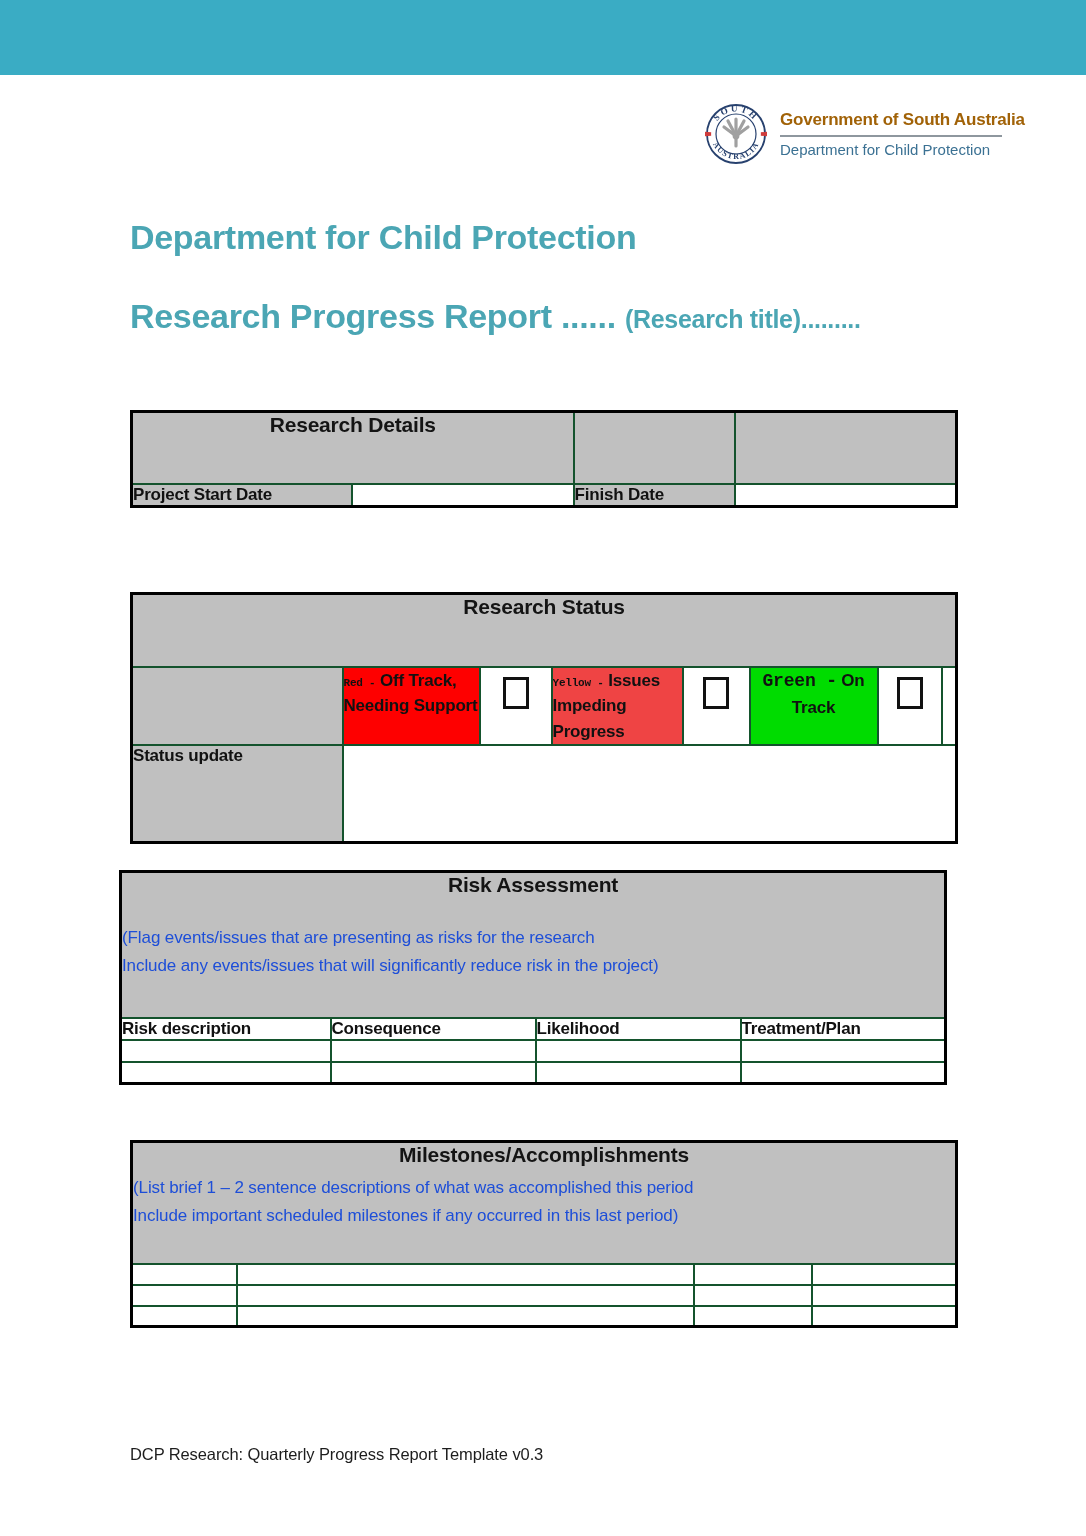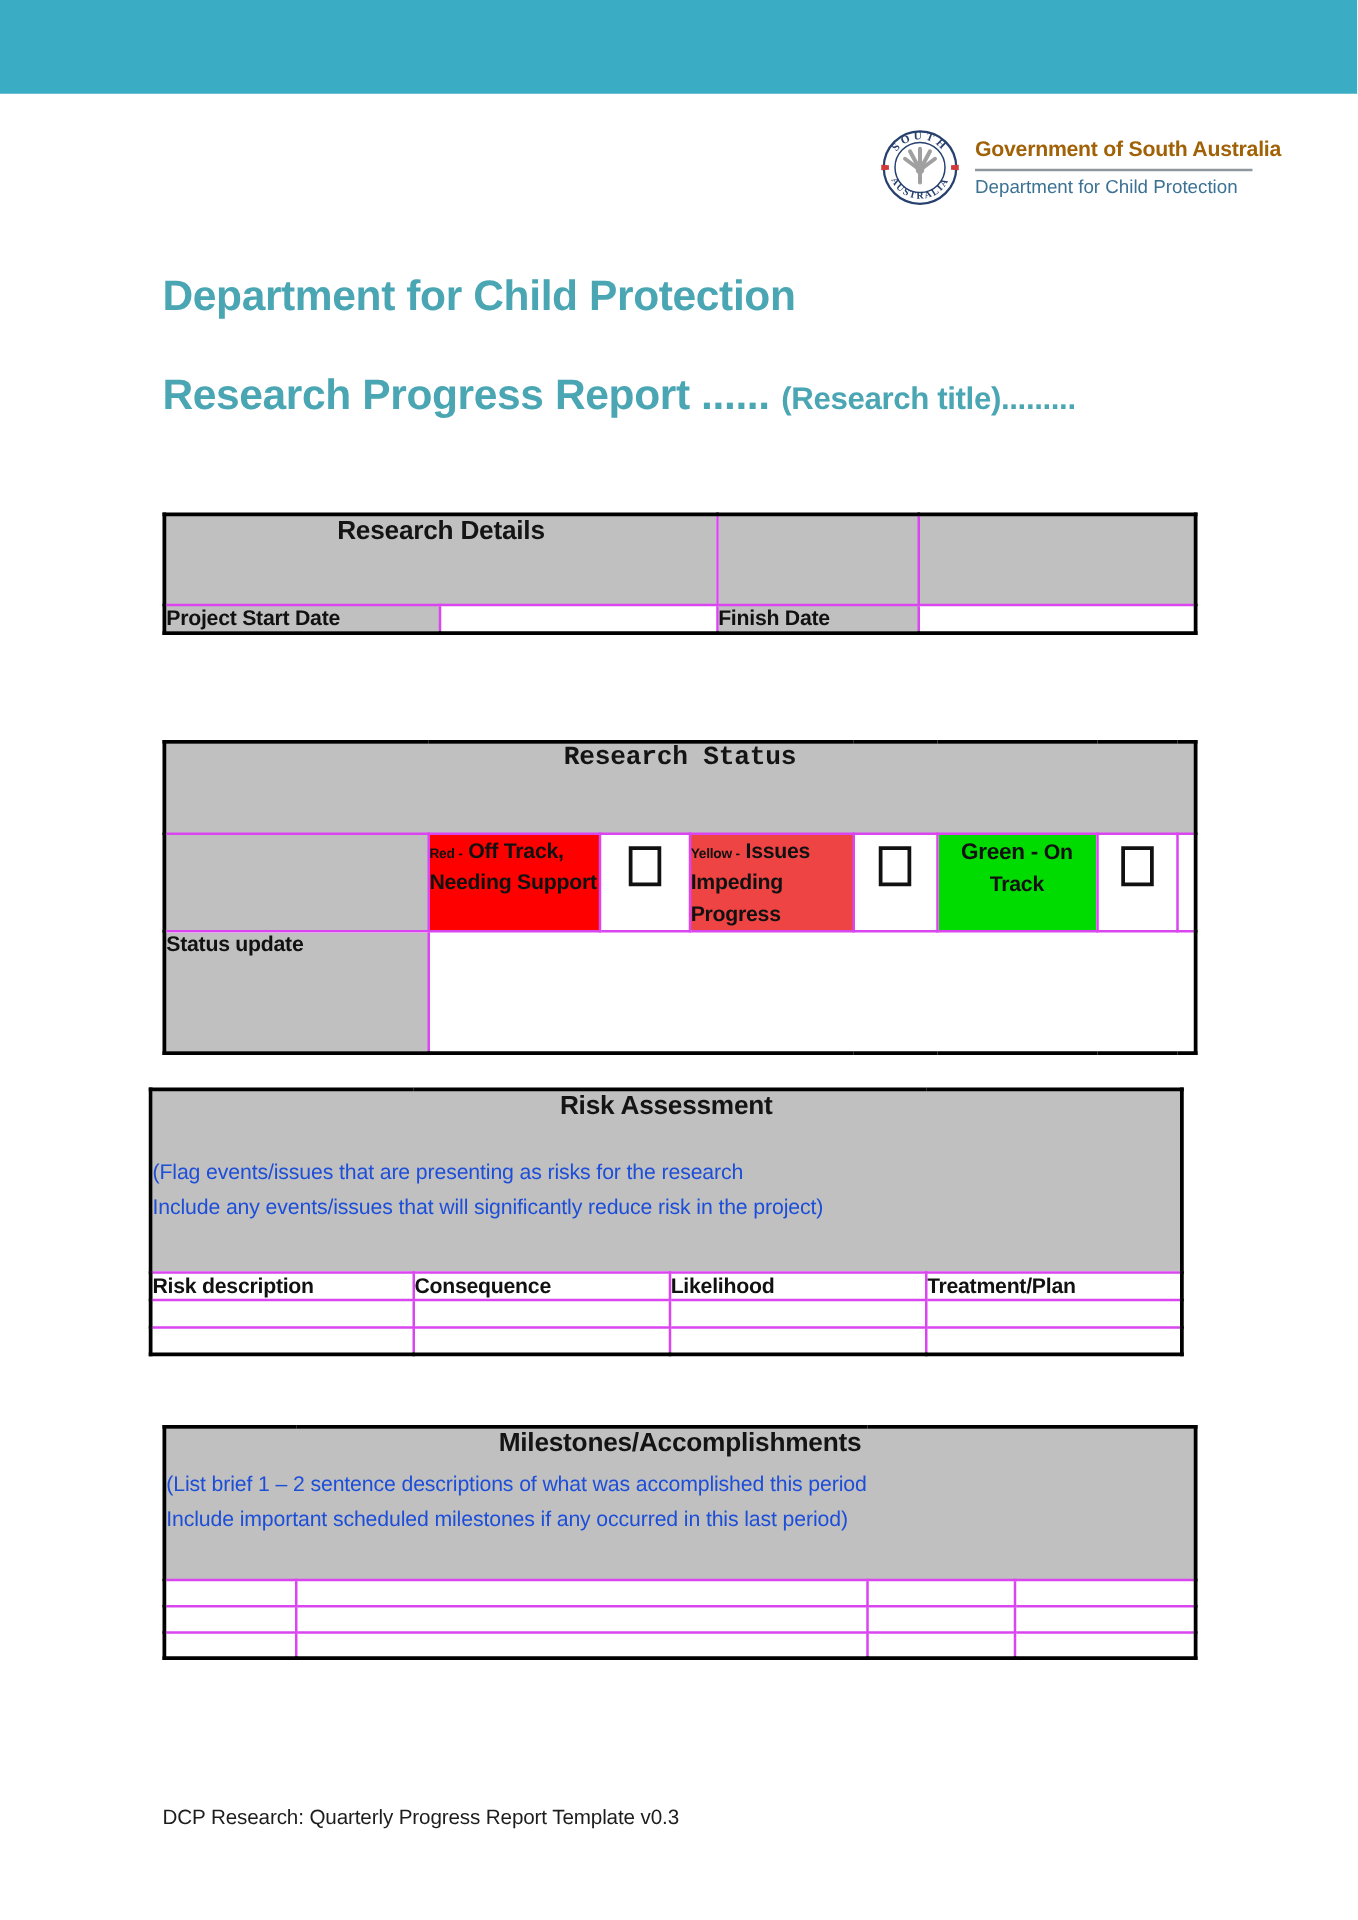--- a/index.html
+++ b/index.html
@@ -17,29 +17,29 @@
   .logo-divider { height:2px; background:#8e979e; margin:5px 0 4px 0; width:222px; }
   .dept-line { font-size:15px; color:#3b7193; white-space:nowrap; }
 
   
   .title1 { position:absolute; left:130px; top:218px; font-size:34px; font-weight:bold; color:#4ba6b4; letter-spacing:-0.3px; }
   .title2 { position:absolute; left:130px; top:297px; font-size:34px; font-weight:bold; color:#4ba6b4; letter-spacing:-0.3px; white-space:nowrap; }
   .title2 .small { font-size:25px; }
 
   
   table.doc { position:absolute; border-collapse:collapse; table-layout:fixed; border:3px solid #000; background:#fff; }
-  table.doc td { border:2px solid #d946ef; padding:0; vertical-align:top; font-size:17px; color:#111; overflow:hidden; }
+  table.doc td { border:2px solid #14532d; padding:0; vertical-align:top; font-size:17px; color:#111; overflow:hidden; }
   td.gray { background:#c0c0c0; }
   td.mid { vertical-align:middle; }
   .section-title { font-weight:bold; font-size:21px; color:#141414; text-align:center; letter-spacing:-0.2px; }
   td.lbl { font-weight:bold; padding:1px 8px; letter-spacing:-0.2px; }
 
   
   td.opt { font-weight:bold; font-size:15px; line-height:1.5; padding:5px 8px; letter-spacing:-0.2px; }
-  td.opt .pre { font-size:11px; }
+  td.opt .pre { font-size:11px;font-family:Liberation Mono, monospace; }
   td.opt-red    { background:#fe0000; color:#8b1510; }
   td.opt-yellow { background:#ef4444; color:#262626; }
   td.opt-green  { background:#00dc00; color:#0b5e0b; text-align:center; padding-top:7px; }
   td.opt-green .pre { font-size:18px; }
   td.cb-cell { background:#fff; }
   .checkbox { width:20px; height:26px; border:3px solid #111; margin:9px auto 0 auto; background:#fff; }
 
   
   .subtext { color:#1d4ed8; font-size:17px; line-height:1.65; letter-spacing:-0.1px; }
   td.block-risk { padding-top:17px; }
@@ -123,21 +123,21 @@
         <col style="width:211px">
         <col style="width:137px">
         <col style="width:72px">
         <col style="width:131px">
         <col style="width:67px">
         <col style="width:128px">
         <col style="width:64px">
         <col style="width:15px">
       </colgroup>
     <tbody>
-        <tr style="height:73px;font-family:Liberation Mono, monospace;">
+        <tr style="height:73px;">
       <td colspan="8" class="gray mid">
             <div class="section-title">Research Status</div>
           </td>
     </tr>
     <tr style="height:66px;">
       <td class="gray"></td>
       <td class="opt opt-red"><span class="pre">Red -</span> <span>Off Track, Needing Support</span></td>
       <td class="cb-cell">
             <div class="checkbox"></div>
           </td>

